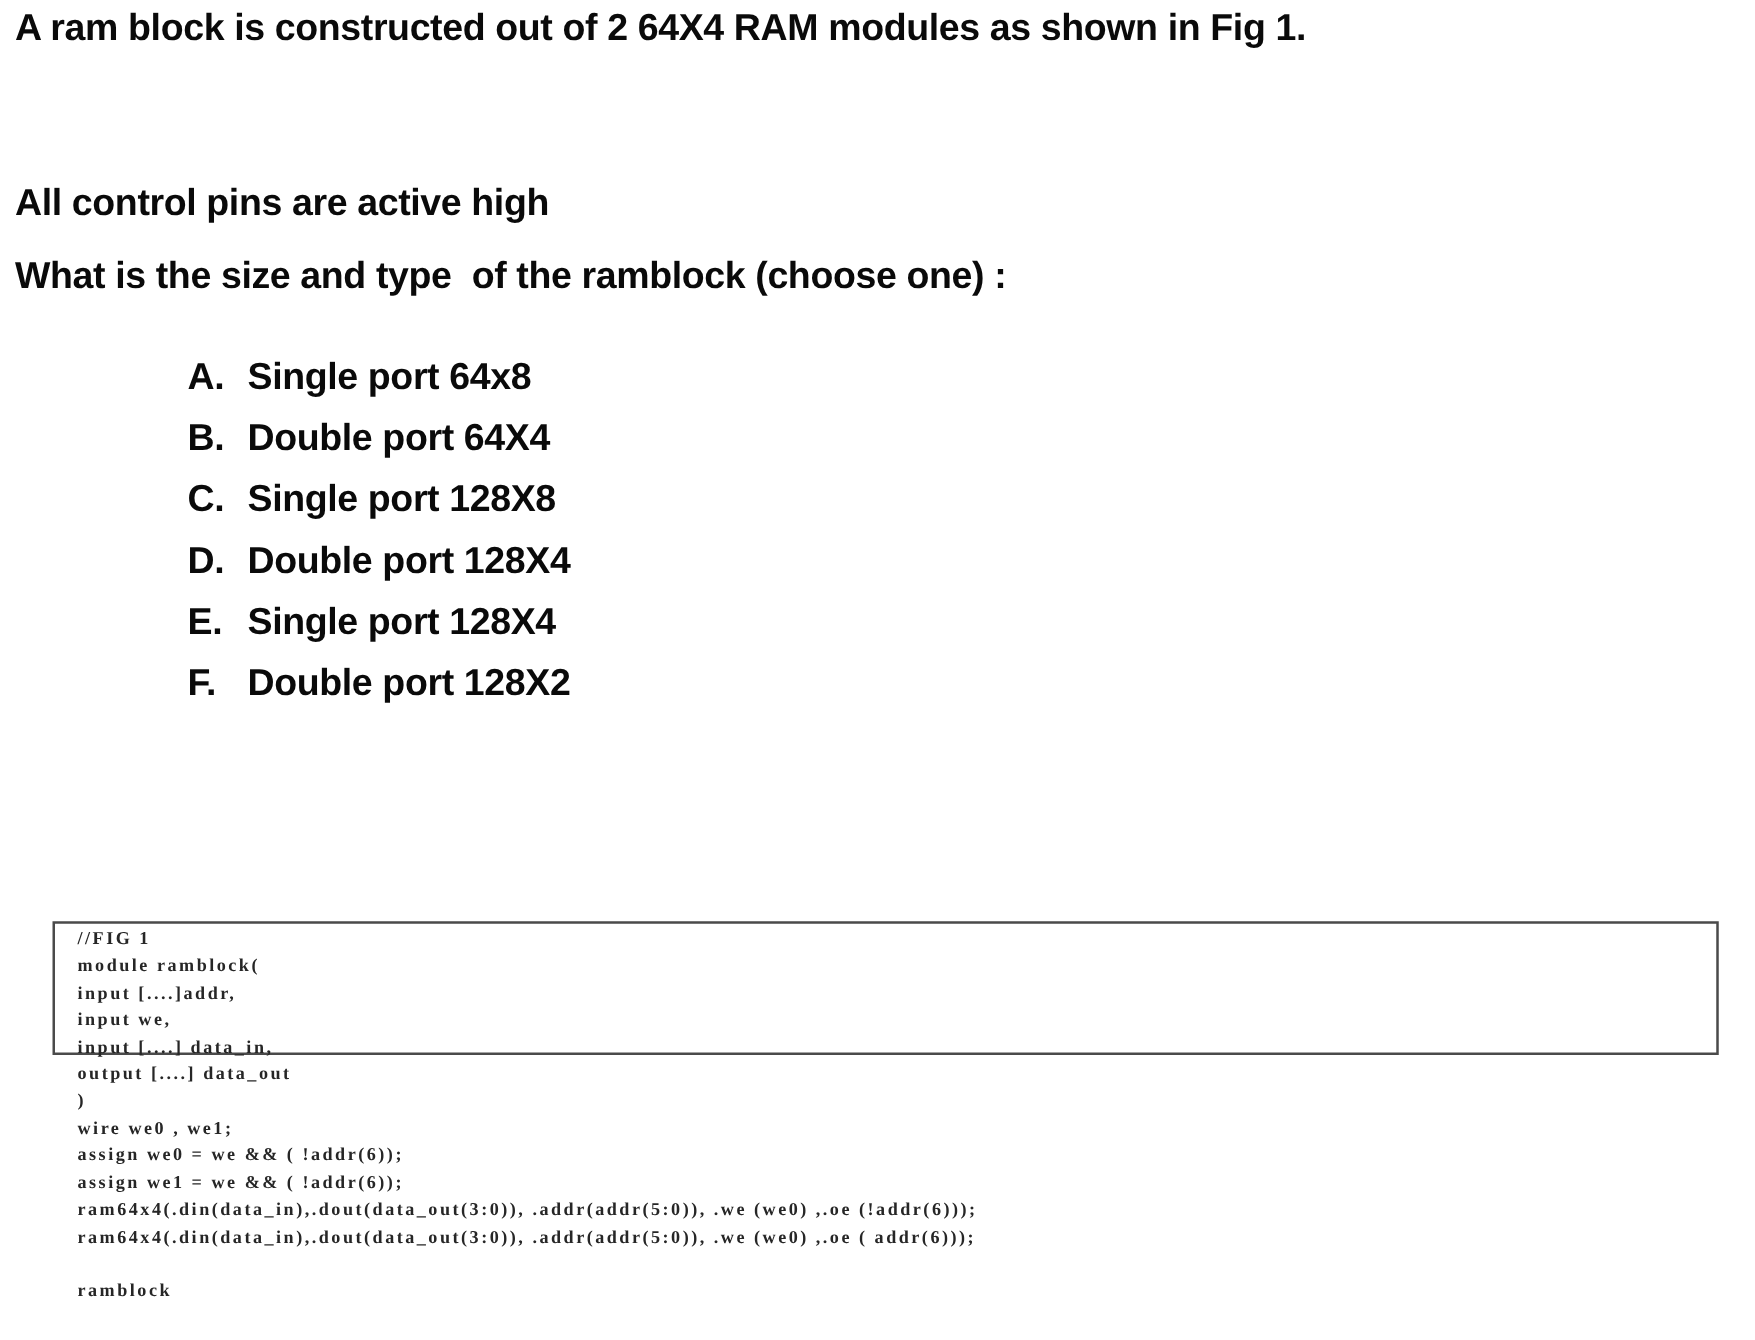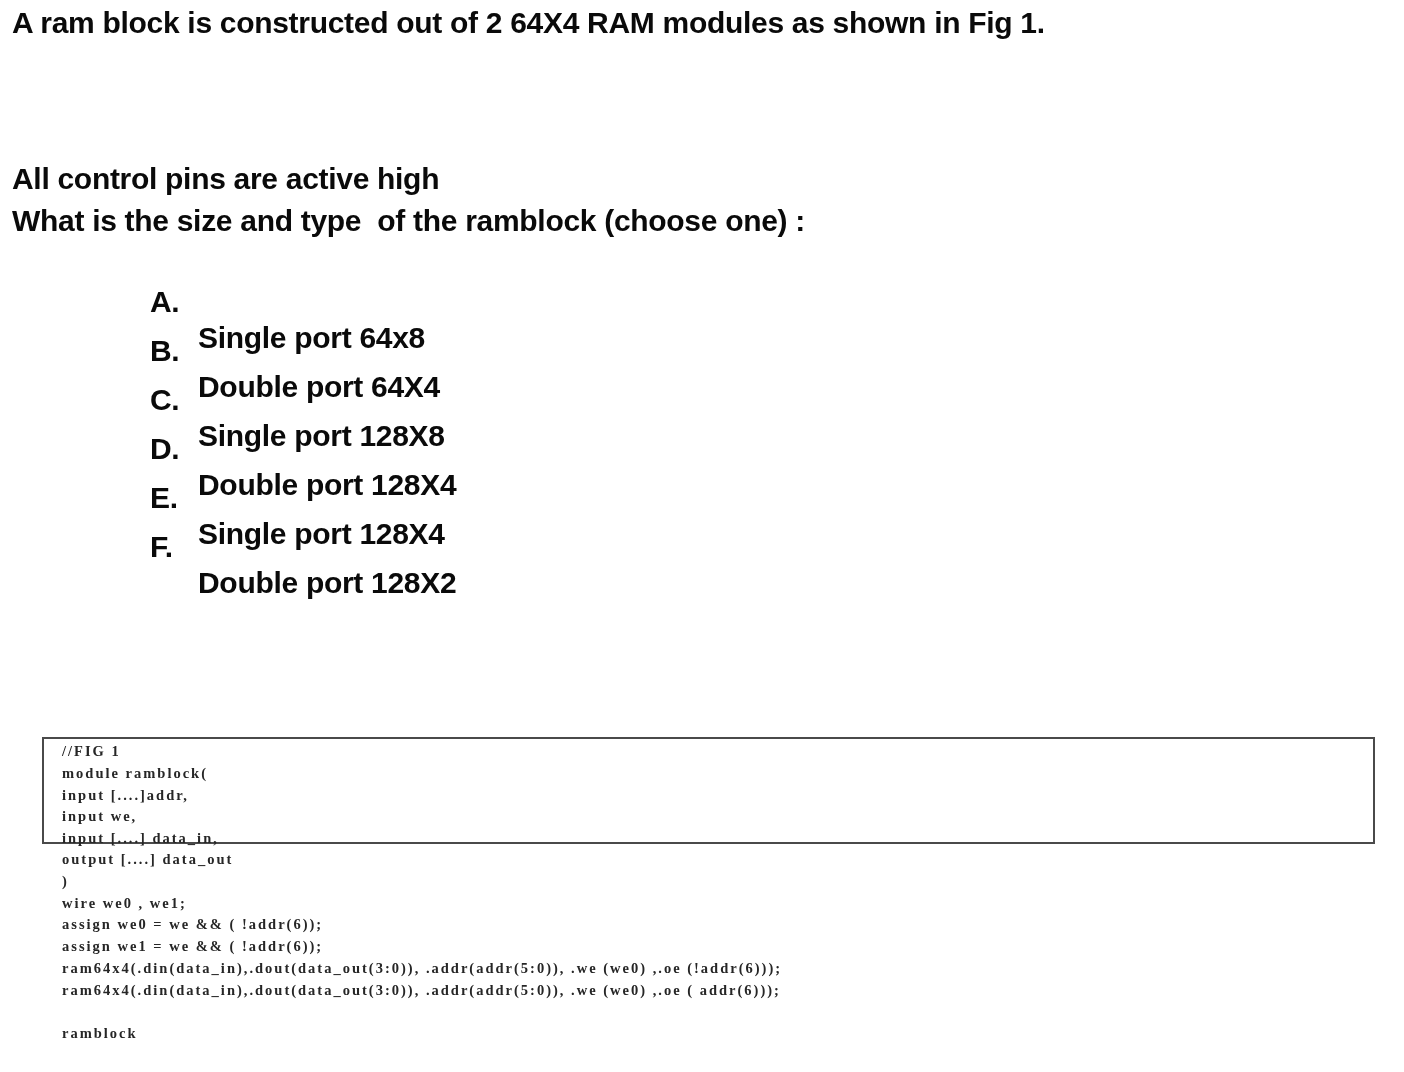--- a/index.html
+++ b/index.html
@@ -19,42 +19,42 @@
     left: 12px;
     margin: 0;
     font-size: 30px;
     font-weight: 600;
     letter-spacing: -0.3px;
     color: #0a0a0a;
     white-space: pre-wrap;
   }
   .q1 { top: 6px; }
   .q2 { top: 76px; }
-  .q3 { top: 162px; }
+  .q3 { top: 146px; }
   .q4 { top: 204px; }
 
   
   .options {
     position: absolute;
     left: 150px;
     top: 285px;
     margin: 0;
     padding: 0;
     list-style: none;
   }
   .option-row {
     display: flex;
     height: 49px;
     font-size: 30px;
     font-weight: 600;
     letter-spacing: -0.3px;
     color: #0a0a0a;
   }
   .opt-letter { width: 48px; flex: 0 0 48px; }
-  .opt-text { white-space: pre-wrap; margin-top: 36px; }
+  .opt-text { white-space: pre-wrap; }
 
   
   .figure {
     position: absolute;
     left: 42px;
     top: 737px;
     width: 1333px;
     font-family: Liberation Serif, serif;
     font-weight: bold;
     font-size: 14.5px;

